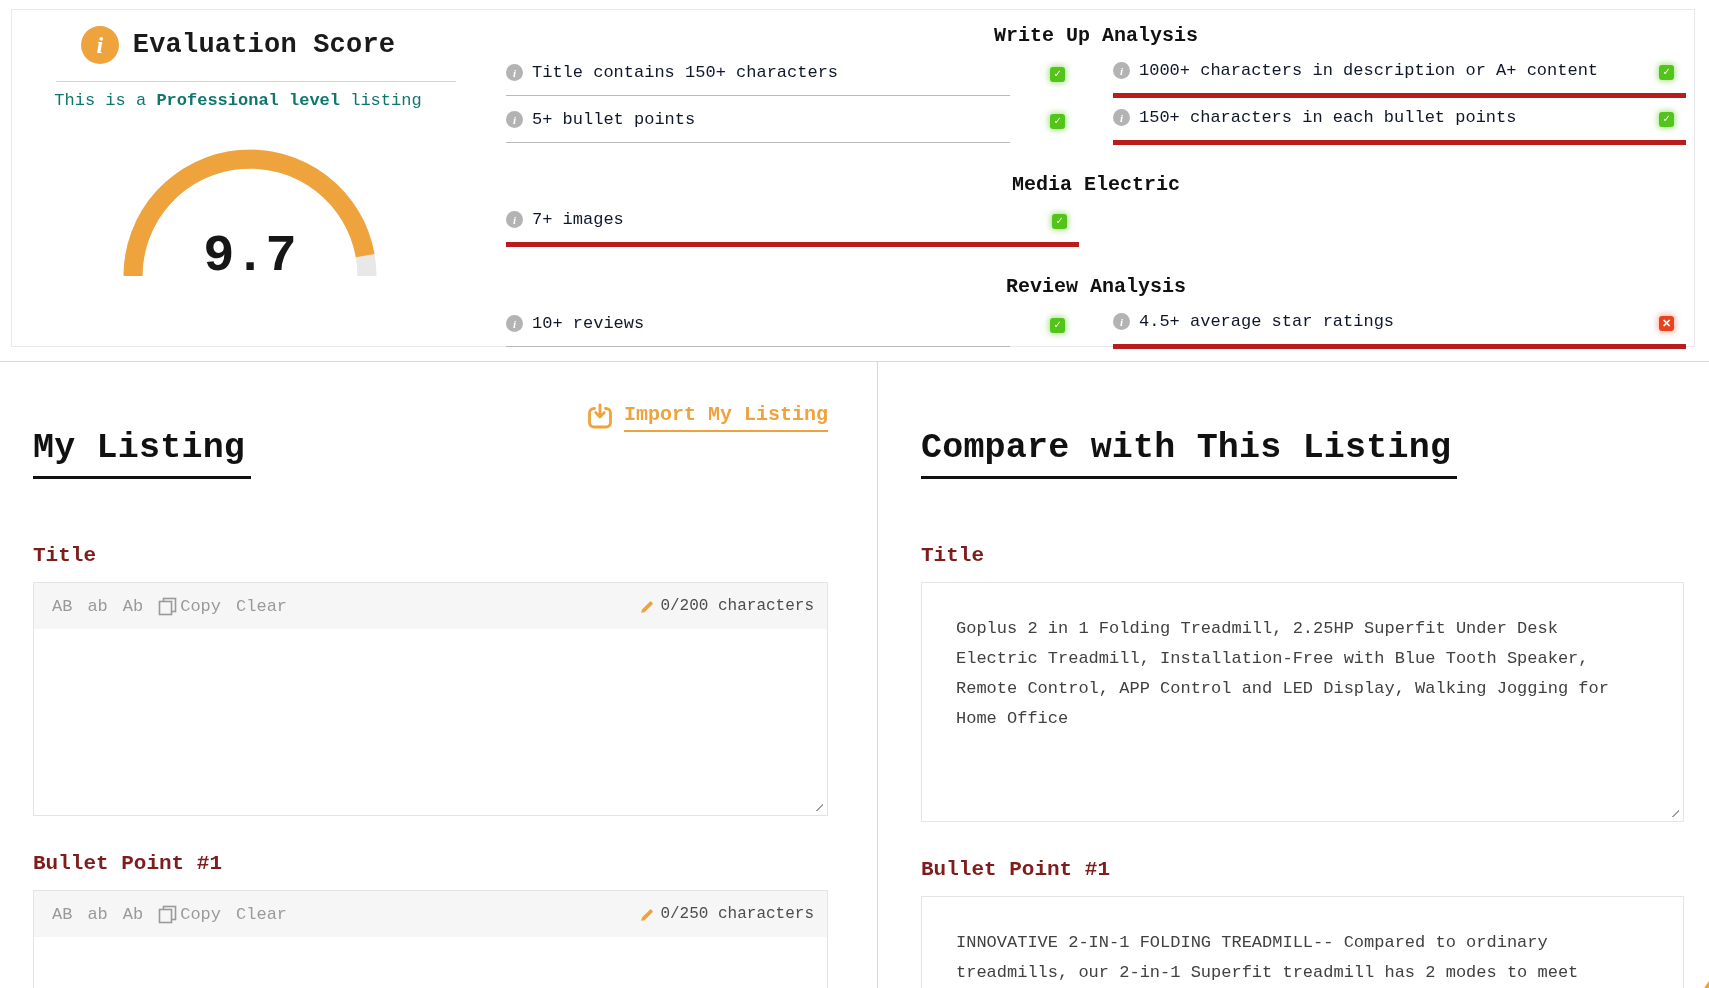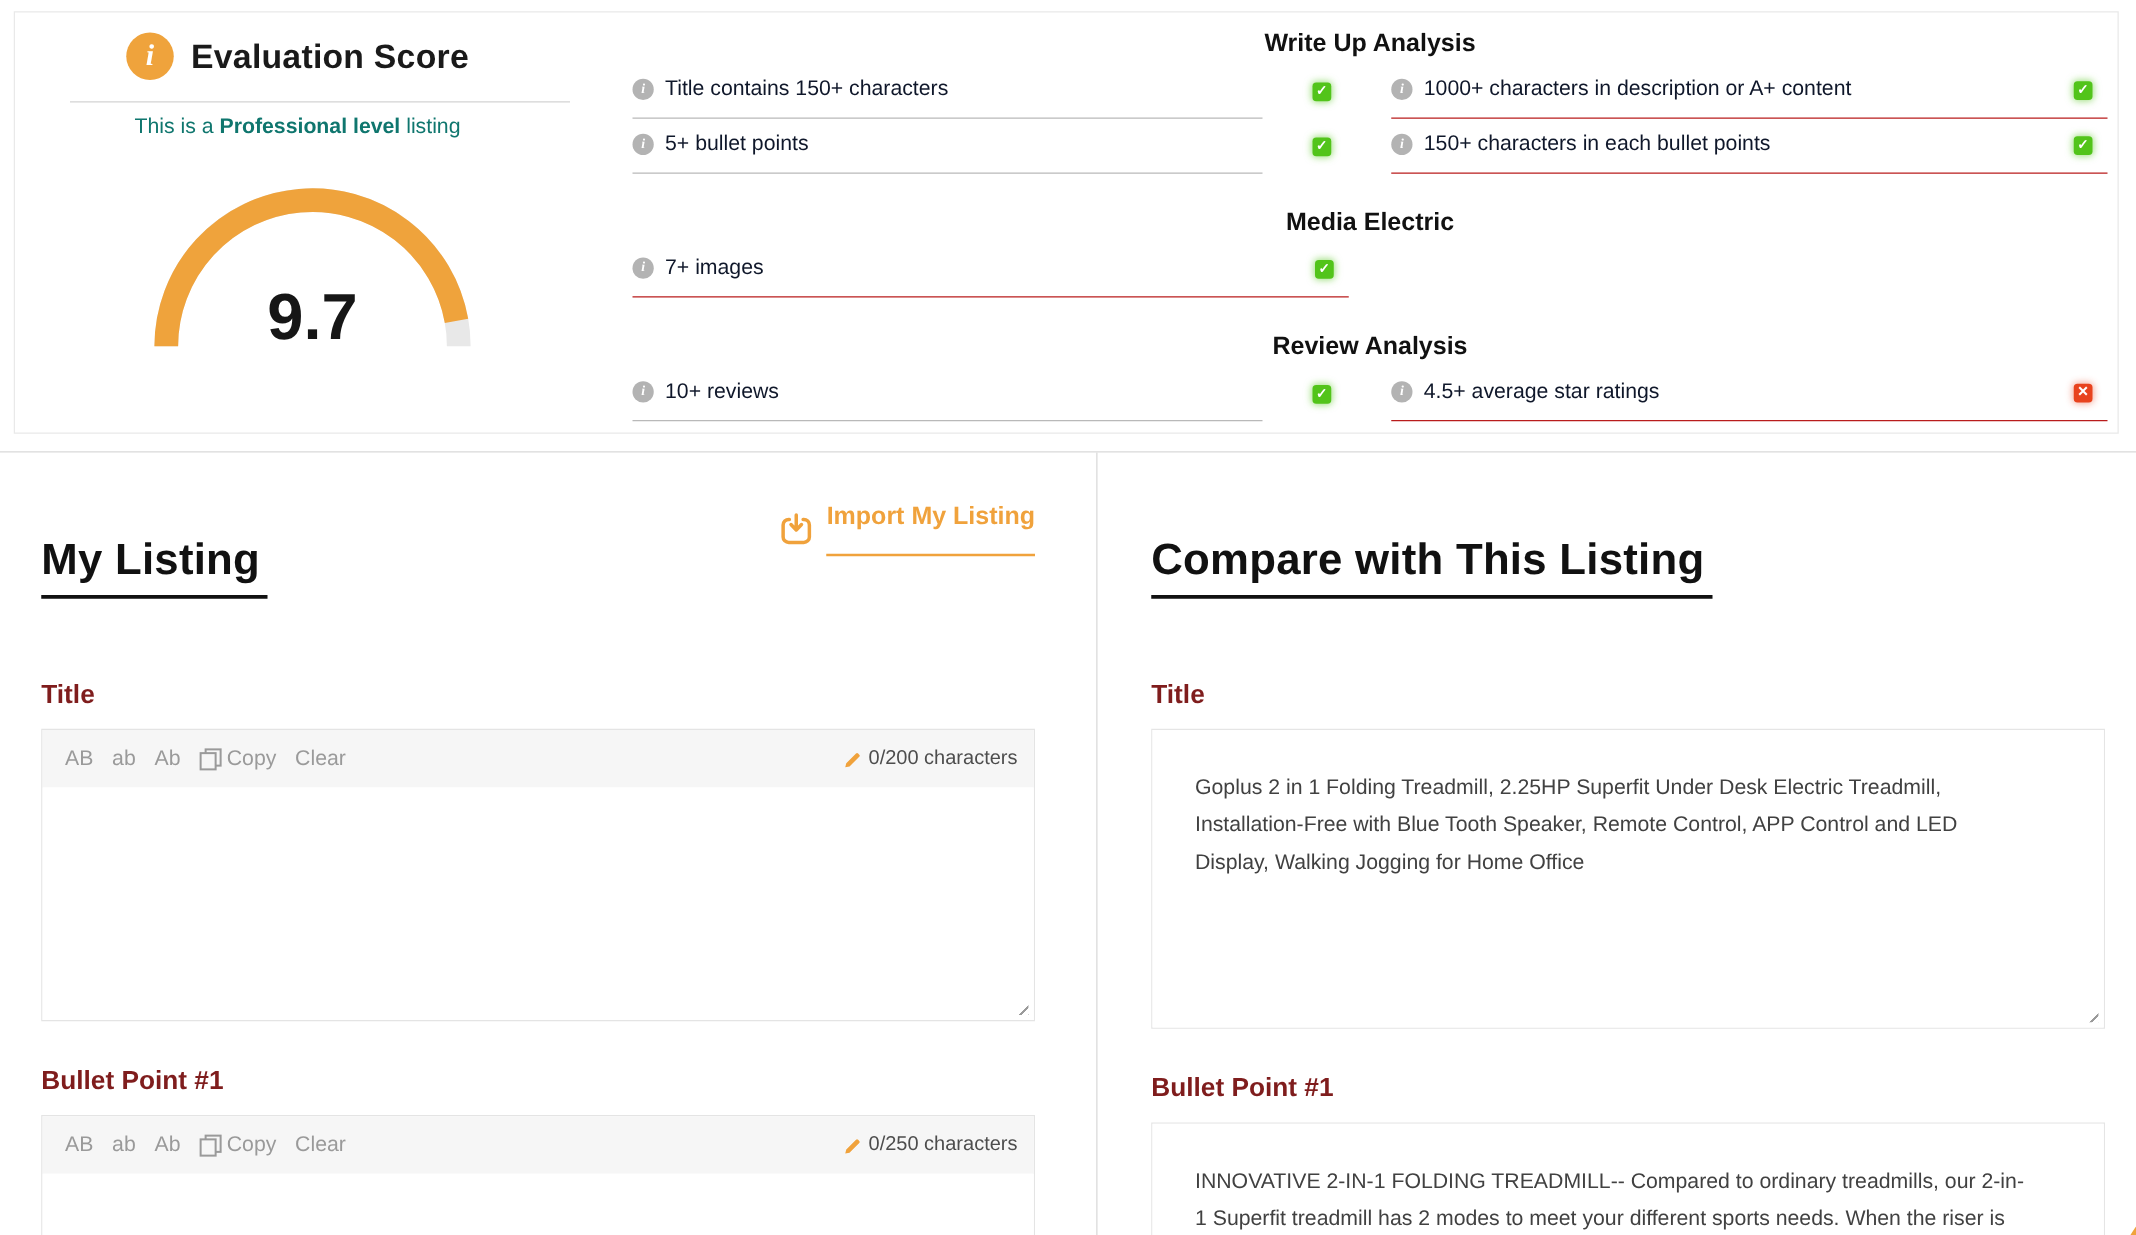--- a/index.html
+++ b/index.html
@@ -1,18 +1,18 @@
 <!DOCTYPE html>
 <html><head>
 <meta charset="utf-8">
 <style>
   html,body{margin:0;padding:0;background:#fff;}
   *{box-sizing:border-box;}
   .page{position:relative;width:1709px;height:988px;overflow:hidden;background:#fff;
-        font-family:Liberation Sans, sans-serif;color:#1a1a1a;}
+        font-family:Liberation Mono, monospace;color:#1a1a1a;}
 
   
   .eval-card{position:absolute;left:11px;top:9px;width:1684px;height:338px;
              border:1px solid #e9e9e9;background:#fff;display:flex;}
   .gauge-pane{width:452px;flex:0 0 452px;text-align:center;}
   .eval-title-row{display:flex;align-items:center;justify-content:center;gap:14px;margin-top:16px;}
   .big-info{width:38px;height:38px;border-radius:50%;background:#efa33c;color:#fff;
             display:inline-flex;align-items:center;justify-content:center;
             font:italic 700 24px "Liberation Serif",serif;}
   .big-info::before{content:"i";}
@@ -24,21 +24,21 @@
   .score-text{font-size:52px;font-weight:700;fill:#161616;}
 
   .analysis-pane{flex:1;padding:14px 8px 0 42px;}
   .analysis{display:grid;grid-template-columns:1fr 1fr;column-gap:34px;}
   .sec-header{grid-column:1/-1;font-size:20px;font-weight:800;margin:0 0 4px;color:#111;text-align:center;}
   .sec-gap{margin-top:28px;}
   .arow{display:flex;align-items:center;font-size:17px;color:#0f172a;}
   .amain{flex:1;display:flex;align-items:center;gap:9px;padding:10px 0 13px;min-width:0;}
   .arow.left .amain{border-bottom:1px solid #b9b9b9;}
   .arow.left .status{margin:0 14px 0 40px;}
-  .arow.right{border-bottom:1px solid #b91c1c;padding-right:12px;}
+  .arow.right{border-bottom:5px solid #b91c1c;padding-right:12px;}
   .arow.right .status{margin-left:auto;}
   .info-i{width:17px;height:17px;flex:0 0 17px;border-radius:50%;background:#b3b3b3;color:#fff;
           display:inline-flex;align-items:center;justify-content:center;
           font:italic 700 11px "Liberation Serif",serif;}
   .info-i::before{content:"i";}
   .status{width:15px;height:15px;flex:0 0 15px;border-radius:3px;color:#fff;
           display:inline-flex;align-items:center;justify-content:center;
           font-size:11px;font-weight:700;line-height:1;}
   .status[data-status="pass"]{background:#52c41a;box-shadow:0 0 6px 1px rgba(82,196,26,.55);}
   .status[data-status="pass"]::before{content:"✓";}
@@ -50,21 +50,21 @@
   .h-divider{position:absolute;left:0;top:361px;width:1709px;height:1px;background:#d9d9d9;}
   .v-divider{position:absolute;left:877px;top:362px;bottom:0;width:1px;background:#d9d9d9;}
 
   
   .col-left{position:absolute;left:33px;top:362px;width:795px;}
   .col-right{position:absolute;left:921px;top:362px;width:763px;}
   .col-head-row{display:flex;justify-content:space-between;align-items:flex-start;margin-top:37px;}
   .col-heading{font-size:35px;font-weight:800;letter-spacing:.2px;color:#111;
                border-bottom:3px solid #111;padding:0 6px 8px 0;display:inline-block;}
   .import-link{display:inline-flex;align-items:center;gap:9px;margin-top:3px;cursor:pointer;text-decoration:none;}
-  .import-text{color:#f0a23c;font-size:20px;font-weight:800;border-bottom:2px solid #f0a23c;padding-bottom:18px;}
+  .import-text{color:#f0a23c;font-size:20px;font-weight:800;border-bottom:2px solid #f0a23c;padding-bottom:4px;}
   .field-label{font-size:21px;font-weight:800;color:#7f1d1d;margin-top:36px;}
 
   .ebox{border:1px solid #e4e4e4;margin-top:15px;background:#fff;}
   .etoolbar{height:46px;background:#f6f6f6;display:flex;align-items:center;padding:0 13px 0 18px;gap:15px;
             font-size:17px;color:#9a9a9a;}
   .tbtn{background:none;border:0;padding:0;font:inherit;color:#9a9a9a;cursor:pointer;
         display:inline-flex;align-items:center;gap:3px;}
   .counter{margin-left:auto;display:inline-flex;align-items:center;gap:5px;
            font-size:16px;color:#4d4d4d;}
   .ebody{position:relative;height:186px;}

